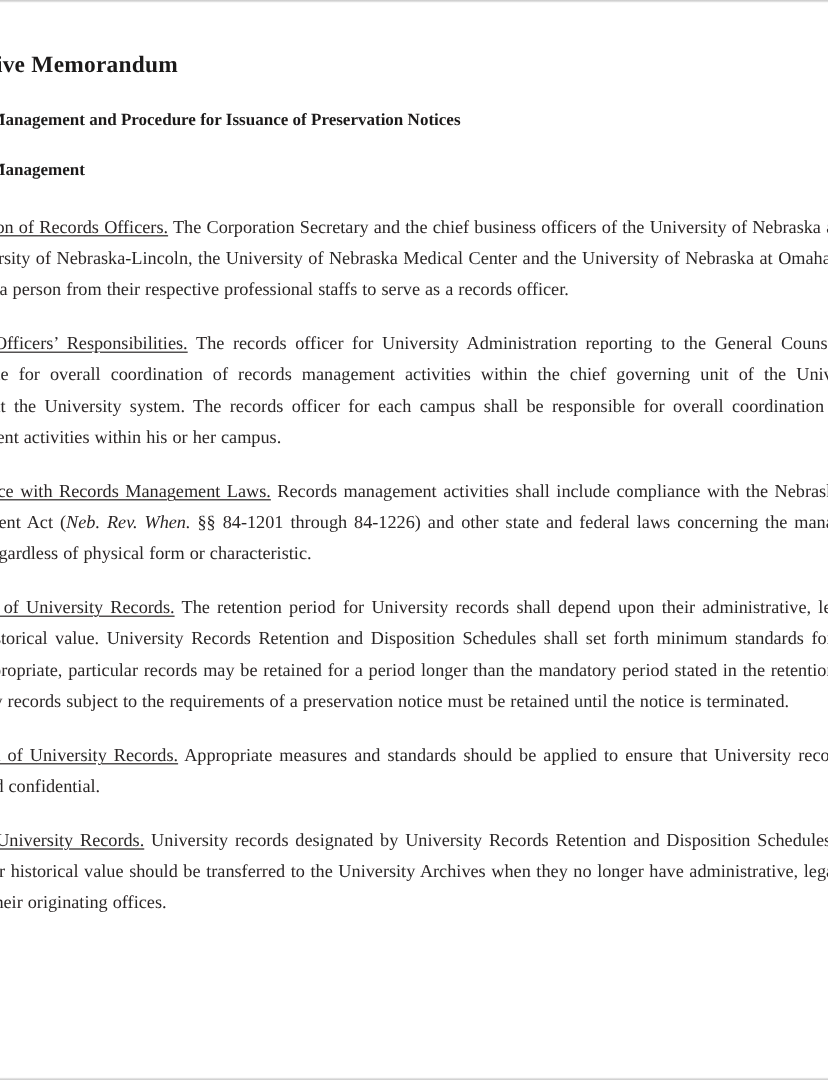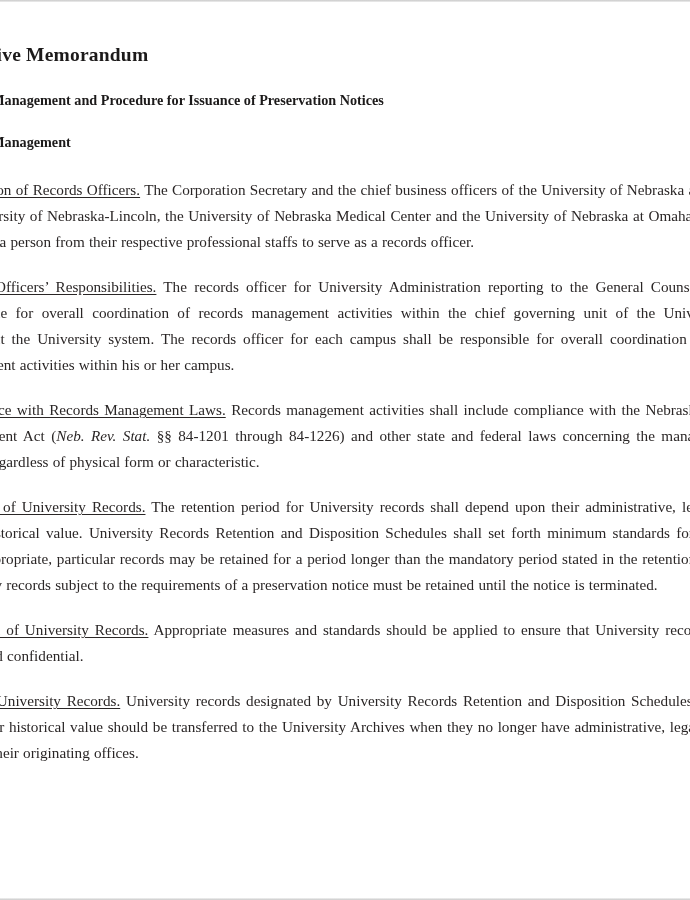--- a/index.html
+++ b/index.html
@@ -113,21 +113,21 @@
       <span>The Corporation Secretary and the chief business officers of the University of Nebraska at Kearney, the University of Nebraska-Lincoln, the University of Nebraska Medical Center and the University of Nebraska at Omaha shall each designate a person from their respective professional staffs to serve as a records officer.</span>
     </p>
 
     <p class="body-para">
       <span class="run-in">Records Officers’ Responsibilities.</span>
       <span>The records officer for University Administration reporting to the General Counsel shall be responsible for overall coordination of records management activities within the chief governing unit of the University and throughout the University system. The records officer for each campus shall be responsible for overall coordination of records management activities within his or her campus.</span>
     </p>
 
     <p class="body-para">
       <span class="run-in">Compliance with Records Management Laws.</span>
-      <span>Records management activities shall include compliance with the Nebraska Records Management Act (</span><span class="cite">Neb. Rev. Stat.</span><span> §§ 84-1201 through 84-1226) and other state and federal laws concerning the management of records regardless of physical form or characteristic.</span>
+      <span>Records management activities shall include compliance with the Nebraska Records Management Act (</span><span class="cite">Neb. Rev. When.</span><span> §§ 84-1201 through 84-1226) and other state and federal laws concerning the management of records regardless of physical form or characteristic.</span>
     </p>
 
     <p class="body-para">
       <span class="run-in">Retention of University Records.</span>
       <span>The retention period for University records shall depend upon their administrative, legal, fiscal, and/or historical value. University Records Retention and Disposition Schedules shall set forth minimum standards for retention. When appropriate, particular records may be retained for a period longer than the mandatory period stated in the retention schedule. University records subject to the requirements of a preservation notice must be retained until the notice is terminated.</span>
     </p>
 
     <p class="body-para">
       <span class="run-in">Protection of University Records.</span>
       <span>Appropriate measures and standards should be applied to ensure that University records remain secure and confidential.</span>

